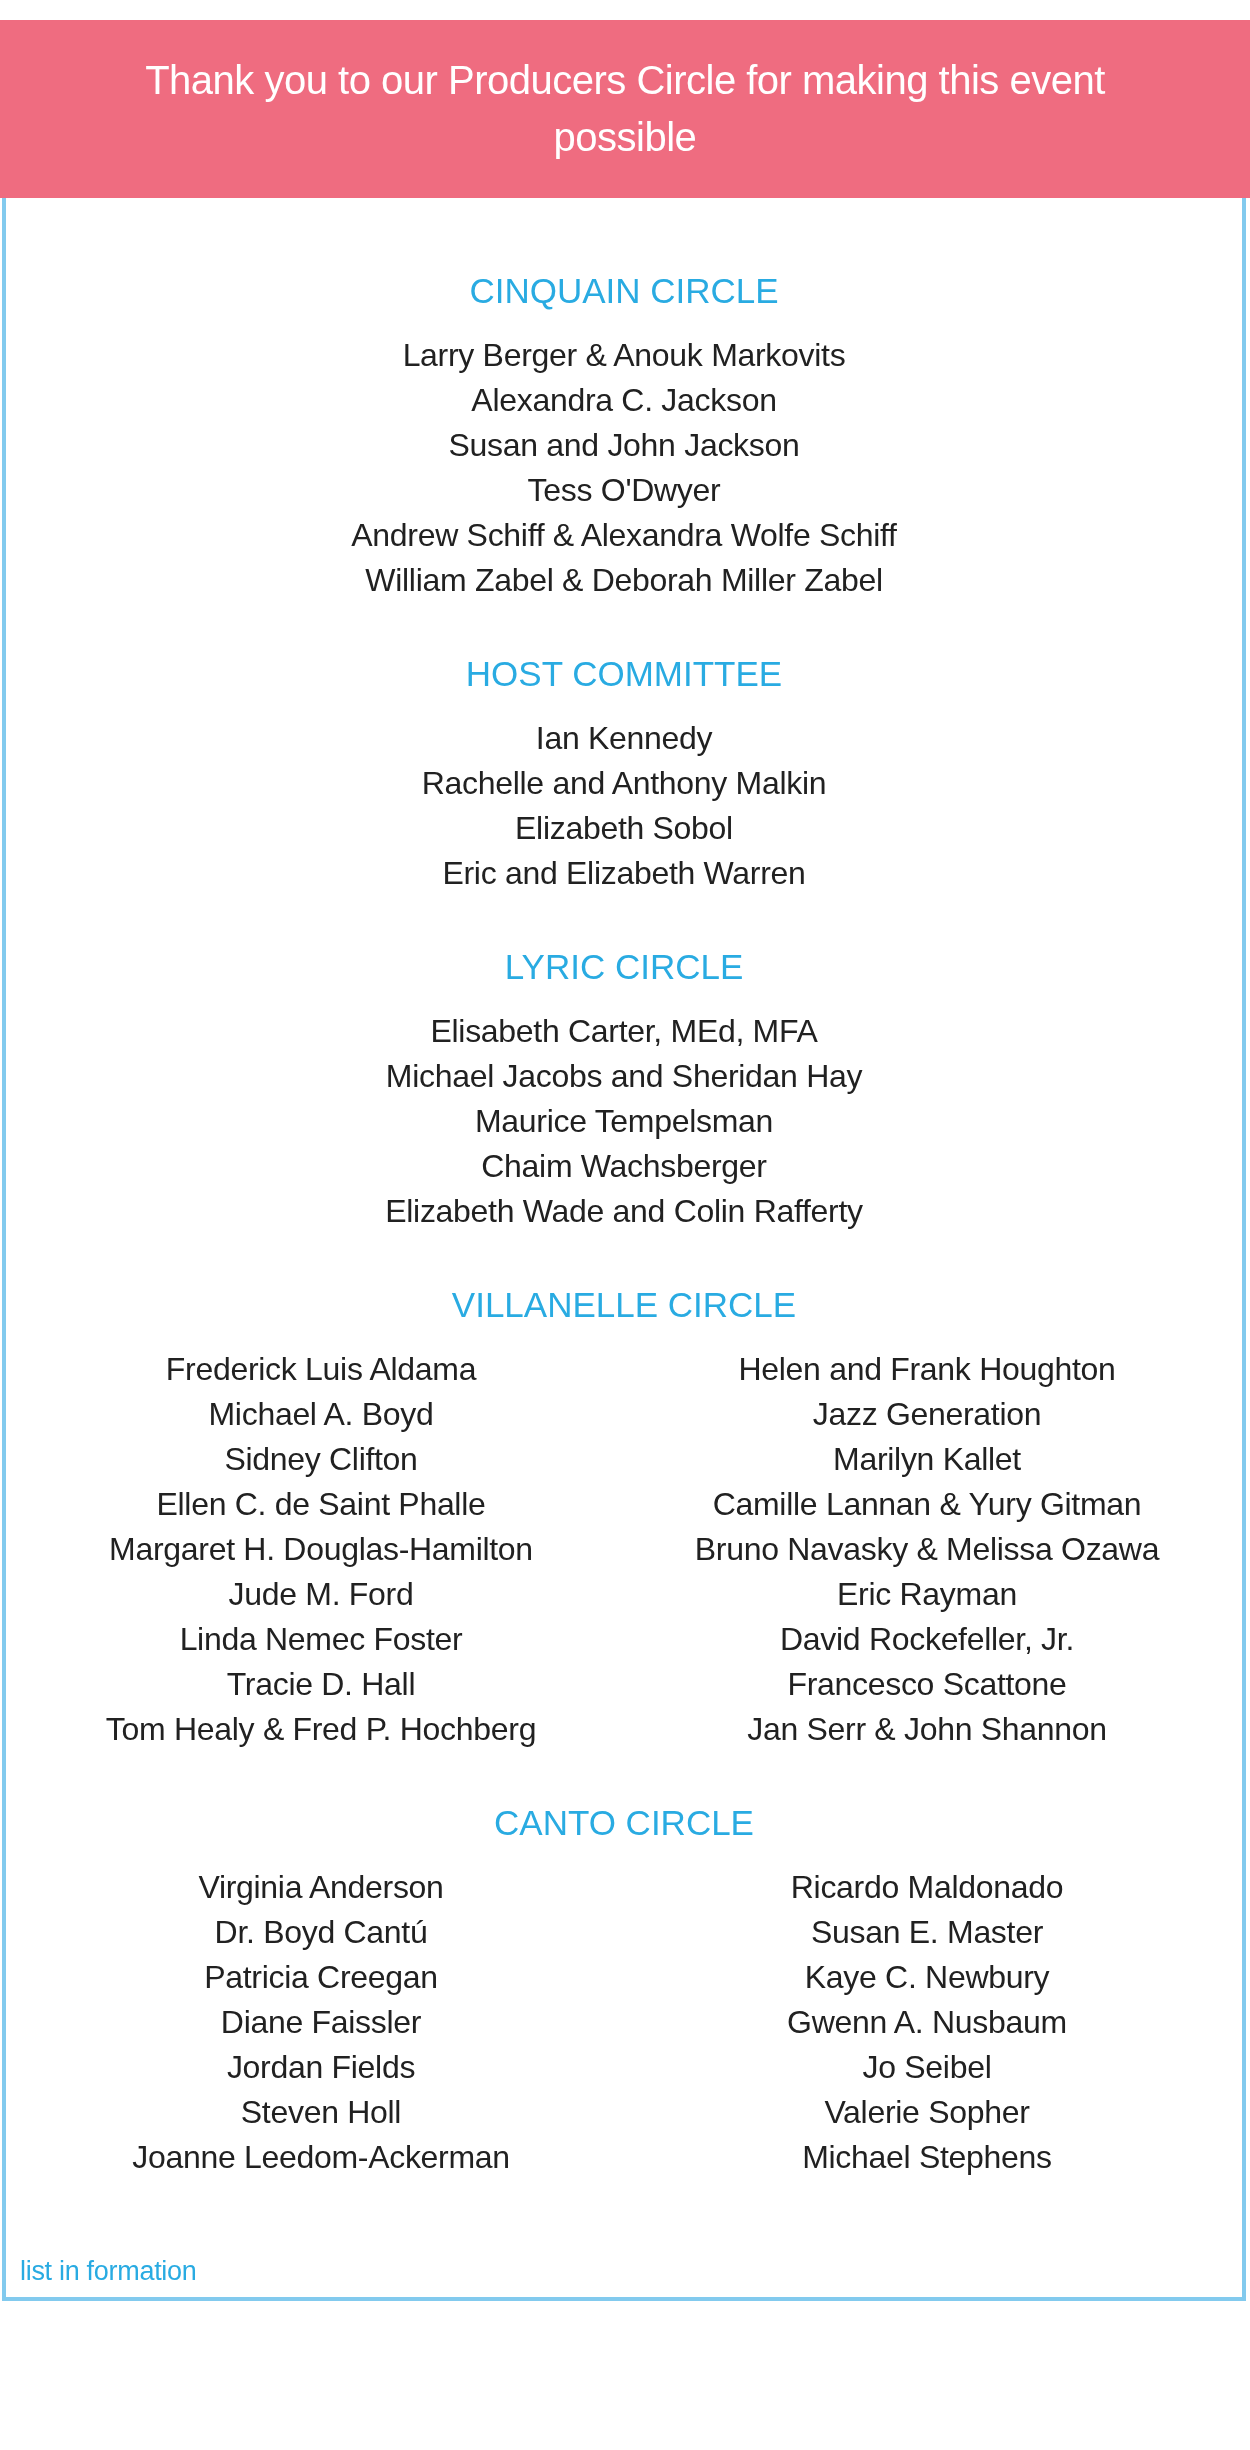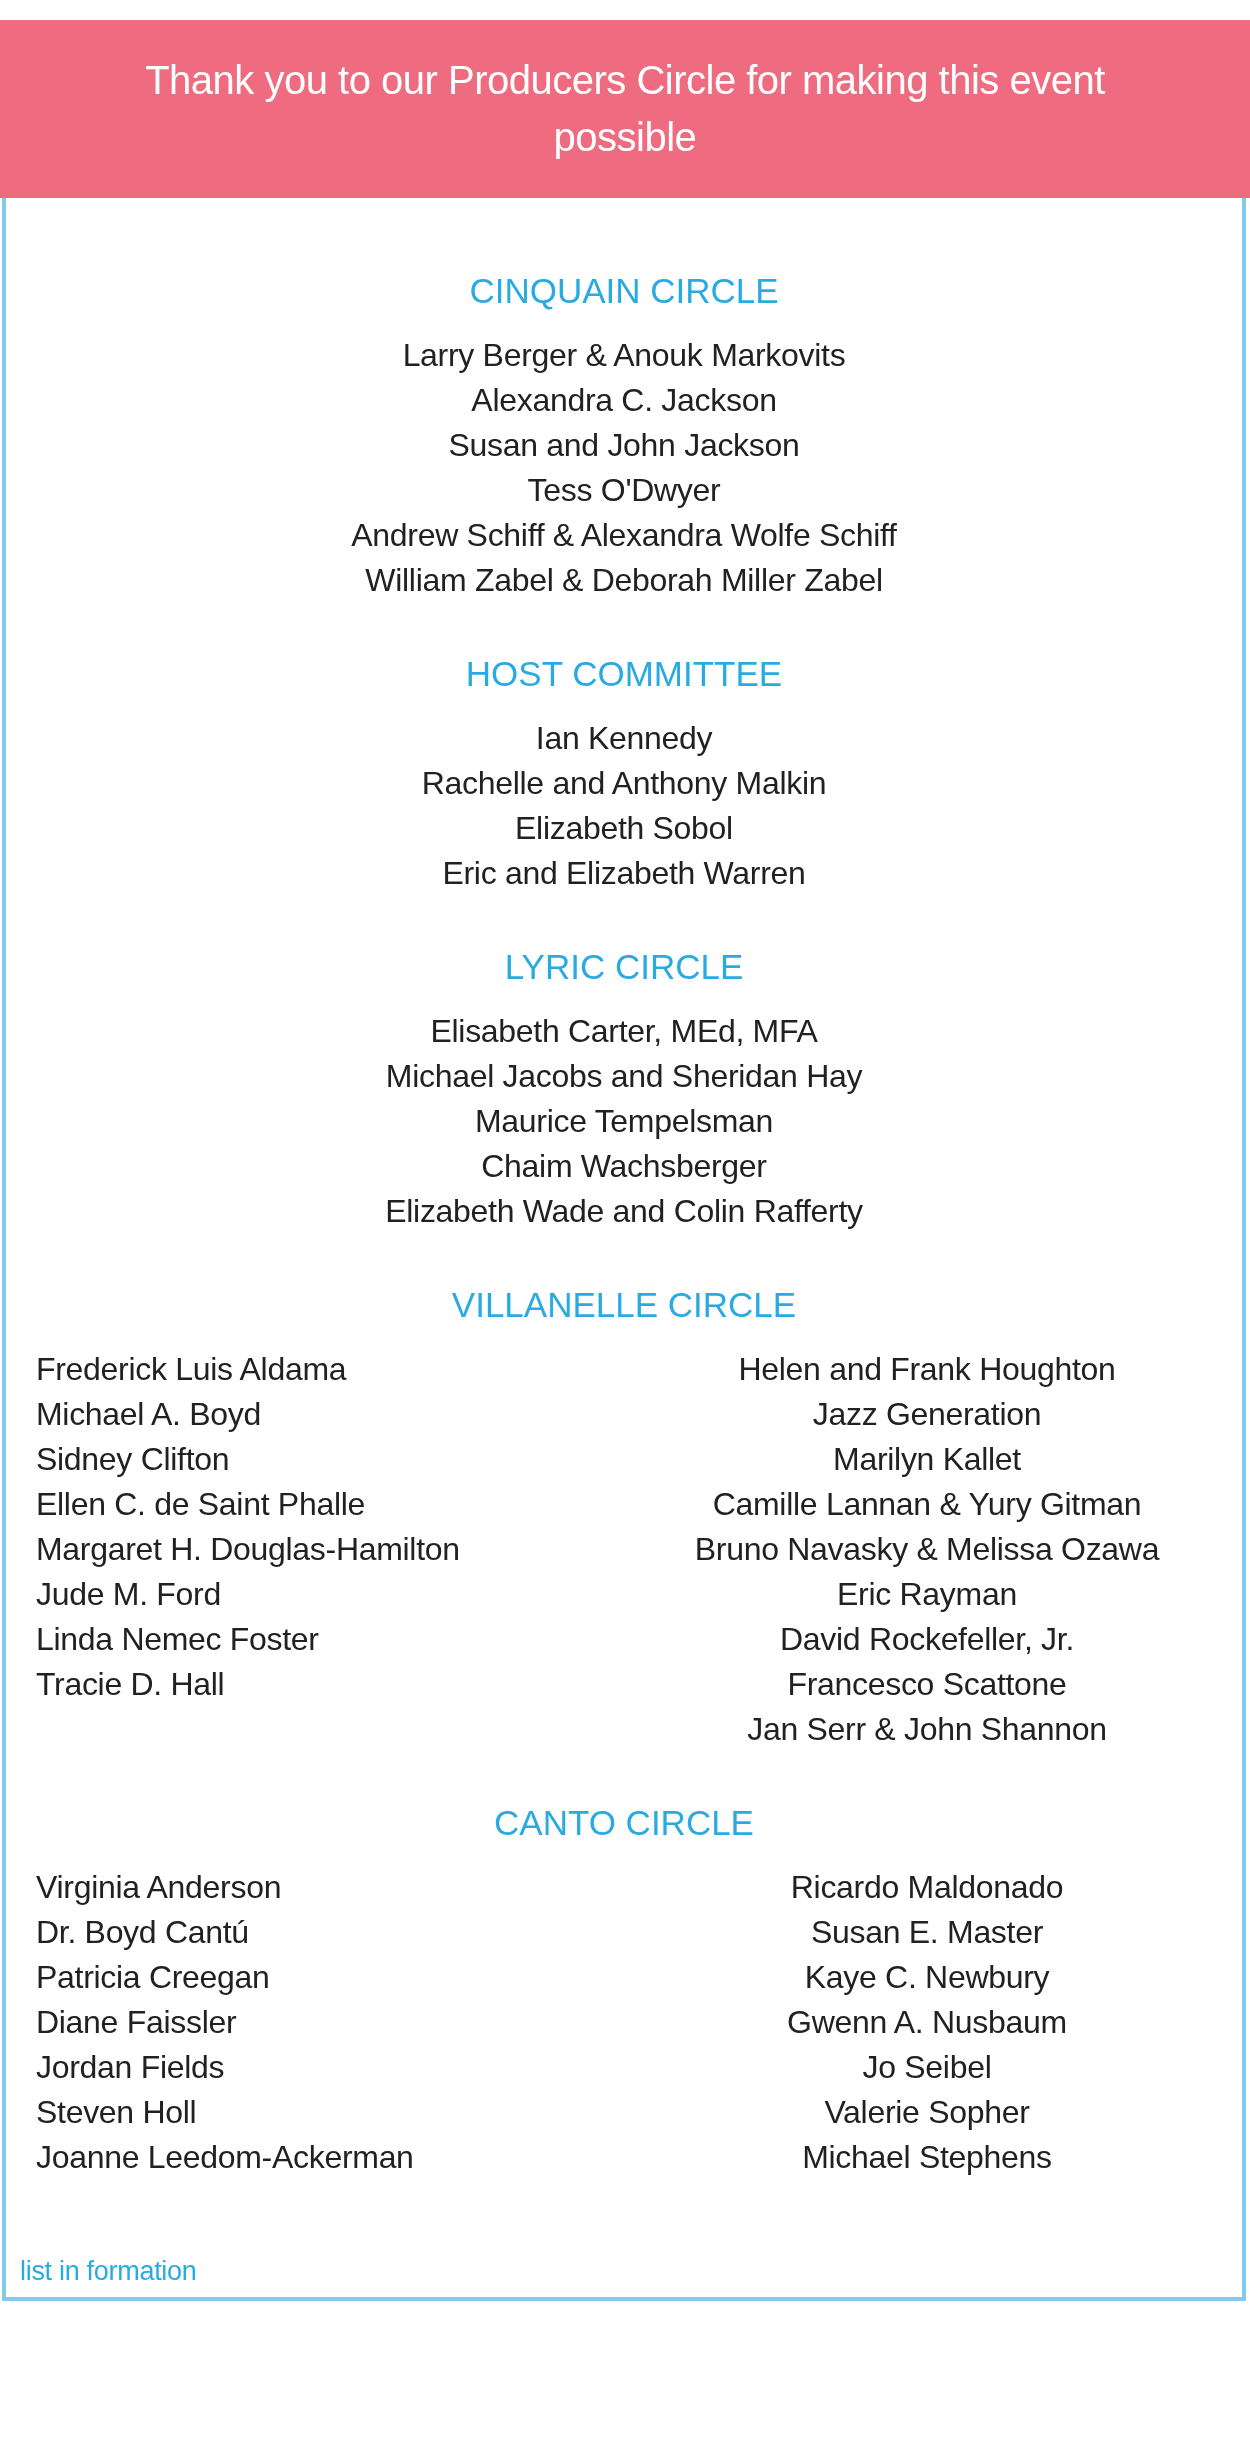--- a/index.html
+++ b/index.html
@@ -51,21 +51,21 @@
     font-size: 32px; line-height: 45px;
     color: var(--name-text);
     letter-spacing: -0.3px;
     white-space: nowrap;
   }
   .two-col {
     display: flex;
     gap: 36px;
     padding: 0 30px;
   }
-  .col-left  { flex: 1 1 0; text-align: left; }
+  .col-left  { flex: 1 1 0; text-align: center; }
   .col-right { flex: 1 1 0; text-align: center; }
   .footnote {
     position: absolute;
     left: 14px; bottom: 10px;
     color: var(--accent-blue);
     font-size: 27px; line-height: 32px;
     letter-spacing: -0.3px;
   }
 </style>
 </head>
@@ -116,20 +116,21 @@
     <div class="two-col">
       <div class="col-left">
           <div class="name-line">Frederick Luis Aldama</div>
           <div class="name-line">Michael A. Boyd</div>
           <div class="name-line">Sidney Clifton</div>
           <div class="name-line">Ellen C. de Saint Phalle</div>
           <div class="name-line">Margaret H. Douglas-Hamilton</div>
           <div class="name-line">Jude M. Ford</div>
           <div class="name-line">Linda Nemec Foster</div>
           <div class="name-line">Tracie D. Hall</div>
+          <div class="name-line">Tom Healy &amp; Fred P. Hochberg</div>
         </div>
       <div class="col-right">
           <div class="name-line">Helen and Frank Houghton</div>
           <div class="name-line">Jazz Generation</div>
           <div class="name-line">Marilyn Kallet</div>
           <div class="name-line">Camille Lannan &amp; Yury Gitman</div>
           <div class="name-line">Bruno Navasky &amp; Melissa Ozawa</div>
           <div class="name-line">Eric Rayman</div>
           <div class="name-line">David Rockefeller, Jr.</div>
           <div class="name-line">Francesco Scattone</div>

